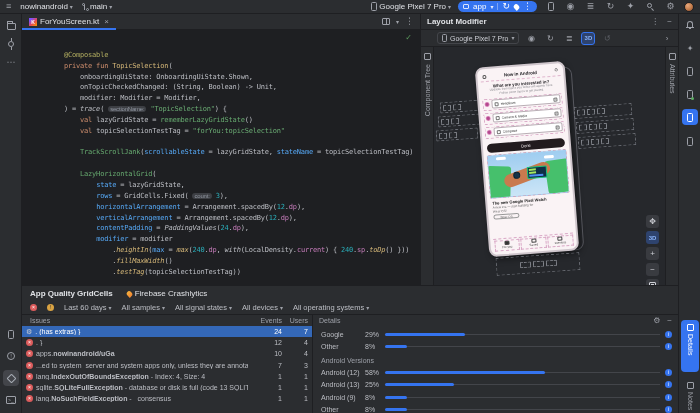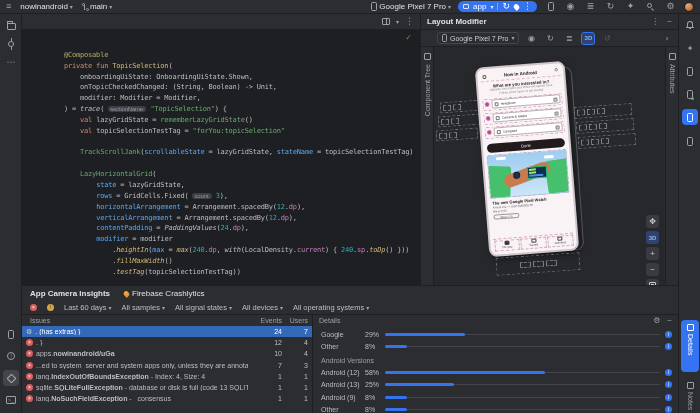--- a/index.html
+++ b/index.html
@@ -282,20 +282,26 @@
       <span class="vt">Details</span>
     </div>
     <div class="vtab2" style="top:364px; height:44px">
       <span class="sq-ic"></span>
       <span class="vt">Notes</span>
     </div>
   </div>
 
   <div class="editor-col">
     <div class="tabbar">
+      <div class="tab">
+        <span class="kicon">K</span>
+        <span>ForYouScreen.kt</span>
+        <span class="tab-close">×</span>
+        <span class="underline"></span>
+      </div>
       <div class="tabbar-right">
         <span class="split-ic"></span>
         <span class="chev">▾</span>
         <span class="glyph">⋮</span>
       </div>
     </div>
     <div class="editor">
       <div id="code"><div class="cl"></div><div class="cl"><span class="ca">@Composable</span></div><div class="cl"><span class="ck">private fun </span><span class="cfd">TopicSelection</span><span class="cd">(</span></div><div class="cl"><span class="cd">    onboardingUiState: OnboardingUiState.Shown,</span></div><div class="cl"><span class="cd">    onTopicCheckedChanged: (String, Boolean) -&gt; Unit,</span></div><div class="cl"><span class="cd">    modifier: Modifier = Modifier,</span></div><div class="cl"><span class="cd">) = </span><span class="cit">trace</span><span class="cd">( </span><span class="chint">sectionName:</span><span class="cs"> "TopicSelection"</span><span class="cd">) {</span></div><div class="cl"><span class="cd">    </span><span class="ck">val </span><span class="cd">lazyGridState = </span><span class="ccf">rememberLazyGridState</span><span class="cd">()</span></div><div class="cl"><span class="cd">    </span><span class="ck">val </span><span class="cd">topicSelectionTestTag = </span><span class="cs">"forYou:topicSelection"</span></div><div class="cl"></div><div class="cl"><span class="cd">    </span><span class="ccf">TrackScrollJank</span><span class="cd">(</span><span class="cnp">scrollableState</span><span class="cd"> = lazyGridState, </span><span class="cnp">stateName</span><span class="cd"> = topicSelectionTestTag)</span></div><div class="cl"></div><div class="cl"><span class="cd">    </span><span class="ccf">LazyHorizontalGrid</span><span class="cd">(</span></div><div class="cl"><span class="cd">        </span><span class="cnp">state</span><span class="cd"> = lazyGridState,</span></div><div class="cl"><span class="cd">        </span><span class="cnp">rows</span><span class="cd"> = GridCells.Fixed( </span><span class="chint">count:</span><span class="cd"> </span><span class="cn">3</span><span class="cd">),</span></div><div class="cl"><span class="cd">        </span><span class="cnp">horizontalArrangement</span><span class="cd"> = Arrangement.spacedBy(</span><span class="cn">12</span><span class="cd">.</span><span class="cpp">dp</span><span class="cd">),</span></div><div class="cl"><span class="cd">        </span><span class="cnp">verticalArrangement</span><span class="cd"> = Arrangement.spacedBy(</span><span class="cn">12</span><span class="cd">.</span><span class="cpp">dp</span><span class="cd">),</span></div><div class="cl"><span class="cd">        </span><span class="cnp">contentPadding</span><span class="cd"> = </span><span class="cit">PaddingValues</span><span class="cd">(</span><span class="cn">24</span><span class="cd">.</span><span class="cpp">dp</span><span class="cd">),</span></div><div class="cl"><span class="cd">        </span><span class="cnp">modifier</span><span class="cd"> = modifier</span></div><div class="cl"><span class="cd">            .</span><span class="cex">heightIn</span><span class="cd">(</span><span class="cnp">max</span><span class="cd"> = </span><span class="cex">max</span><span class="cd">(</span><span class="cn">240</span><span class="cd">.</span><span class="cpp">dp</span><span class="cd">, </span><span class="cit">with</span><span class="cd">(LocalDensity.</span><span class="cpp">current</span><span class="cd">) { </span><span class="cn">240</span><span class="cd">.</span><span class="cpp">sp</span><span class="cd">.</span><span class="cex">toDp</span><span class="cd">() }))</span></div><div class="cl"><span class="cd">            .</span><span class="cex">fillMaxWidth</span><span class="cd">()</span></div><div class="cl"><span class="cd">            .</span><span class="cex">testTag</span><span class="cd">(topicSelectionTestTag))</span></div></div>
       <span class="ok-check">✓</span>
     </div>
@@ -448,21 +454,21 @@
       </div>
       <div class="vtab rightside">
         <span class="sq-ic" style="margin-bottom:4px"></span>
         <span class="vtxt">Attributes</span>
       </div>
     </div>
   </div>
 
   <div class="bottom">
     <div class="aqi-header">
-      <span class="aqi-title">App Camera Insights</span>
+      <span class="aqi-title">App Quality GridCells</span>
       <span class="aqi-tab">
         <span class="flame"></span>
         <span>Firebase Crashlytics</span>
       </span>
     </div>
     <div class="aqi-filters">
       <span class="dot-ic red">×</span>
       <span class="dot-ic yel">!</span>
       <span class="f-item">
           <span>Last 60 days</span>

